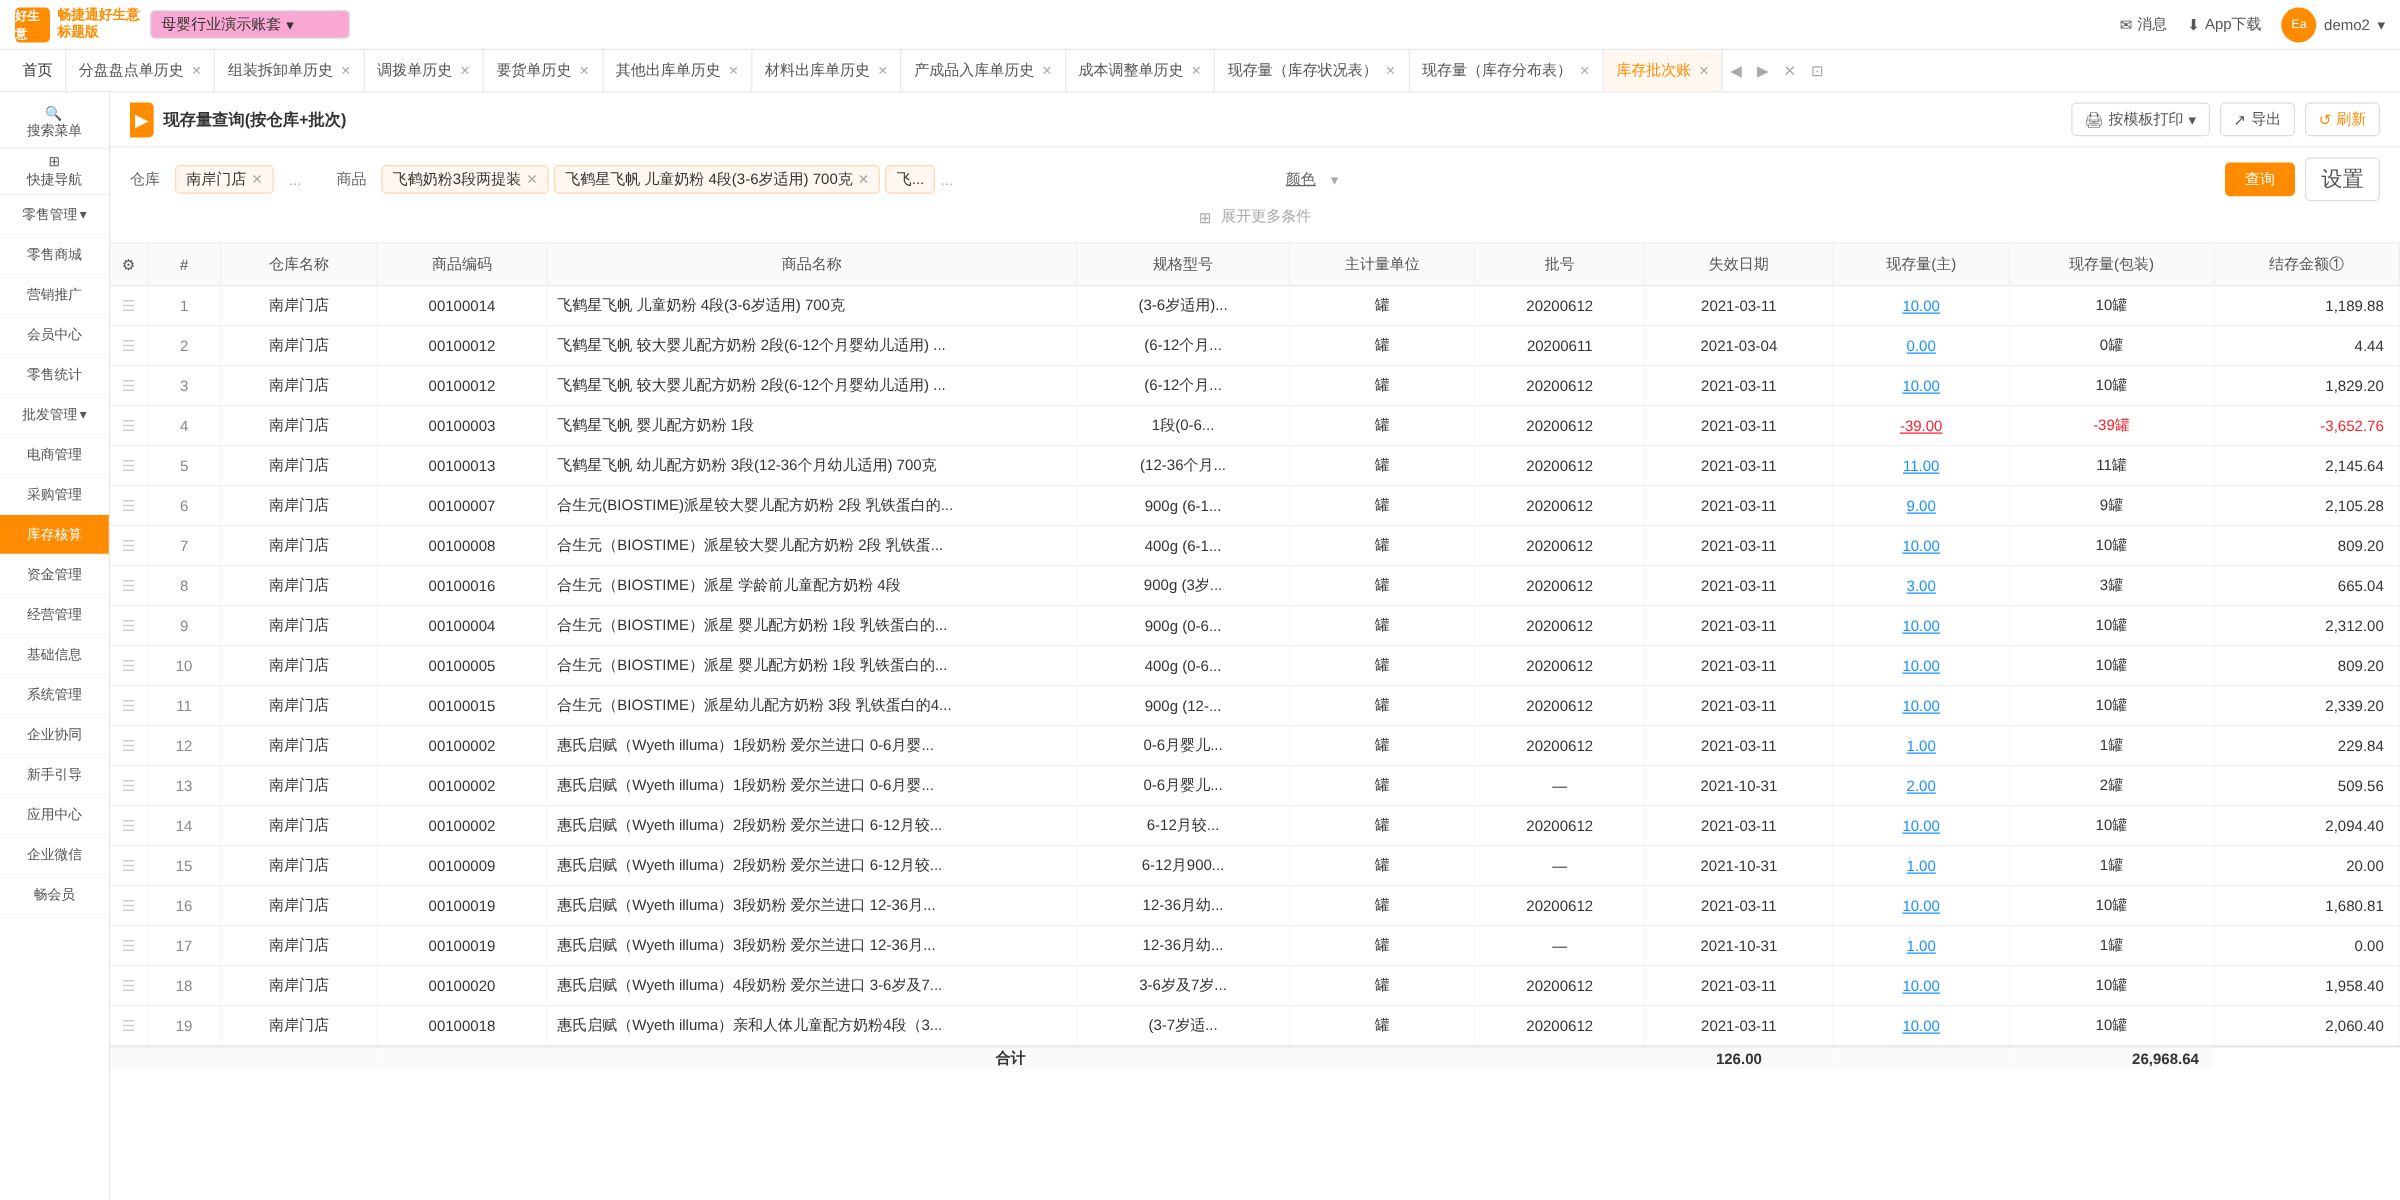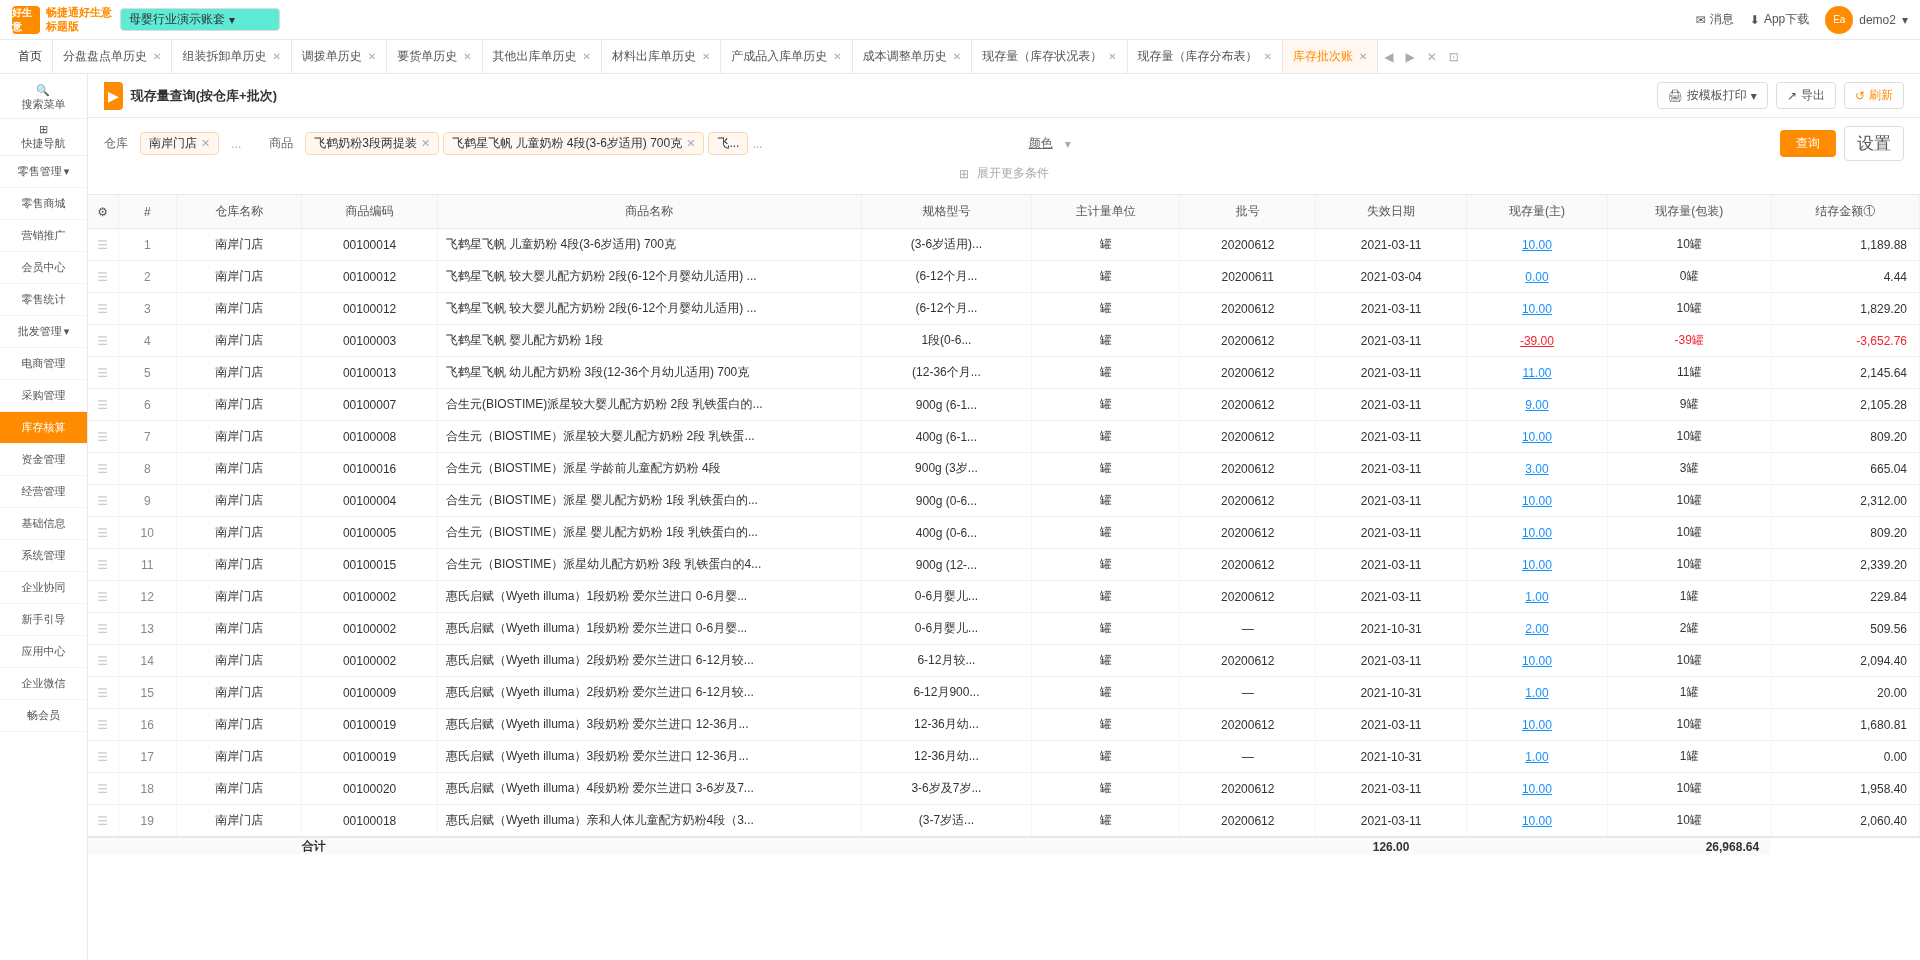--- a/index.html
+++ b/index.html
@@ -39,21 +39,21 @@
       color: white;
       font-size: 10px;
     }
     .logo-text { font-size: 11px; color: #ff8c00; line-height: 1.2; }
     .dropdown-select {
       display: flex;
       align-items: center;
       border: 1px solid #ddd;
       border-radius: 4px;
       padding: 2px 8px;
-      background: #5eead4;
+      background: #f9a8d4;
       cursor: pointer;
       gap: 4px;
       font-size: 12px;
       color: #333;
       min-width: 160px;
     }
     .top-bar-right {
       display: flex;
       align-items: center;
       gap: 16px;
@@ -913,21 +913,21 @@
       <td>20200612</td>
       <td>2021-03-11</td>
       <td><span class="qty-link">10.00</span></td>
       <td class="">10罐</td>
       <td style="text-align:right;padding-right:12px;" class="">2,060.40</td>
     </tr>
           </tbody>
         <tfoot>
           <tr class="table-footer">
             <td colspan="3"></td>
-            <td colspan="5" style="text-align:left;font-weight:600;">合计</td>
+            <td colspan="5" style="text-align:center;font-weight:600;">合计</td>
             <td style="text-align:center;font-weight:600;">126.00</td>
             <td></td>
             <td style="text-align:right;font-weight:600;padding-right:12px;">26,968.64</td>
           </tr>
         </tfoot>
       </table>
     </div>
   </div>
 </div>
 

